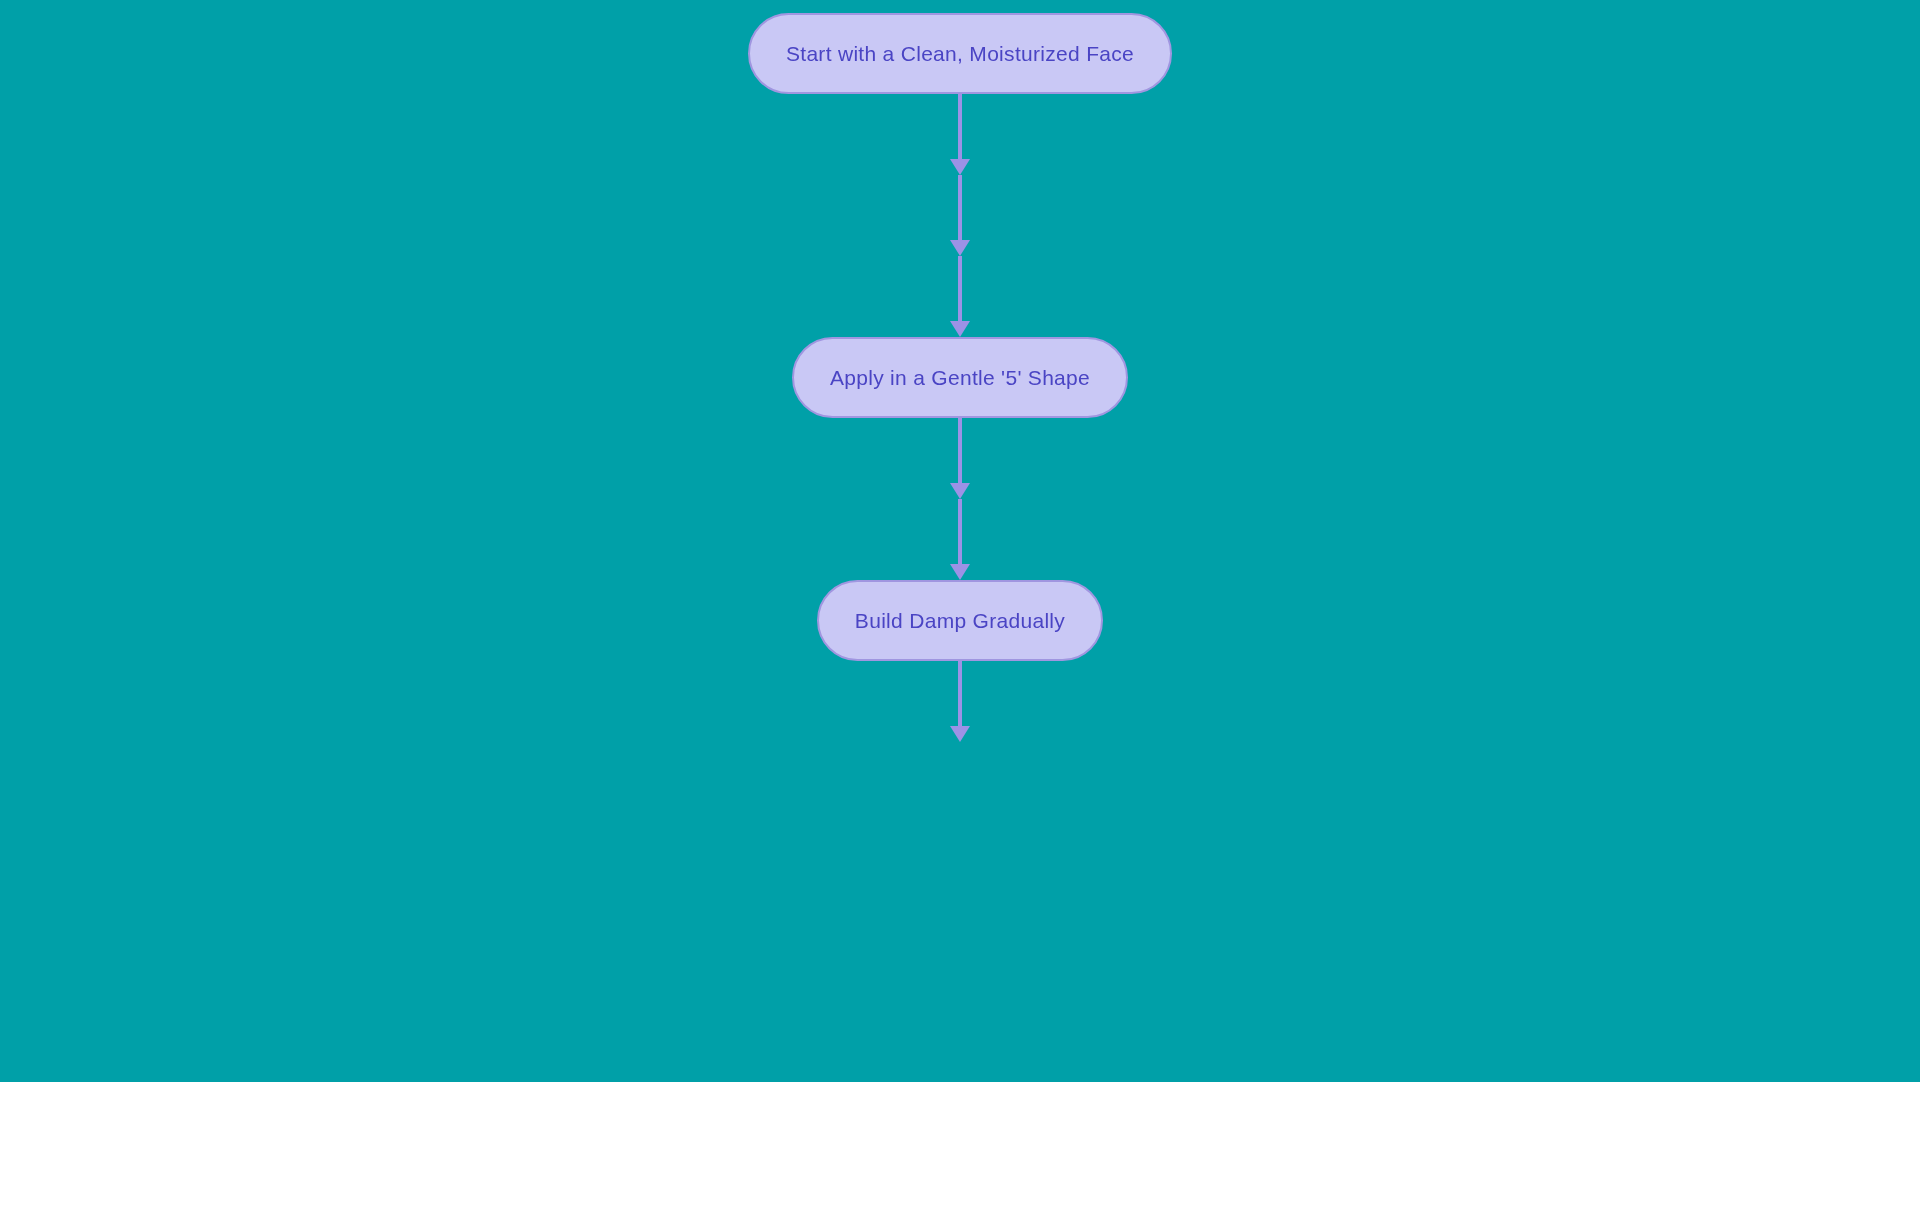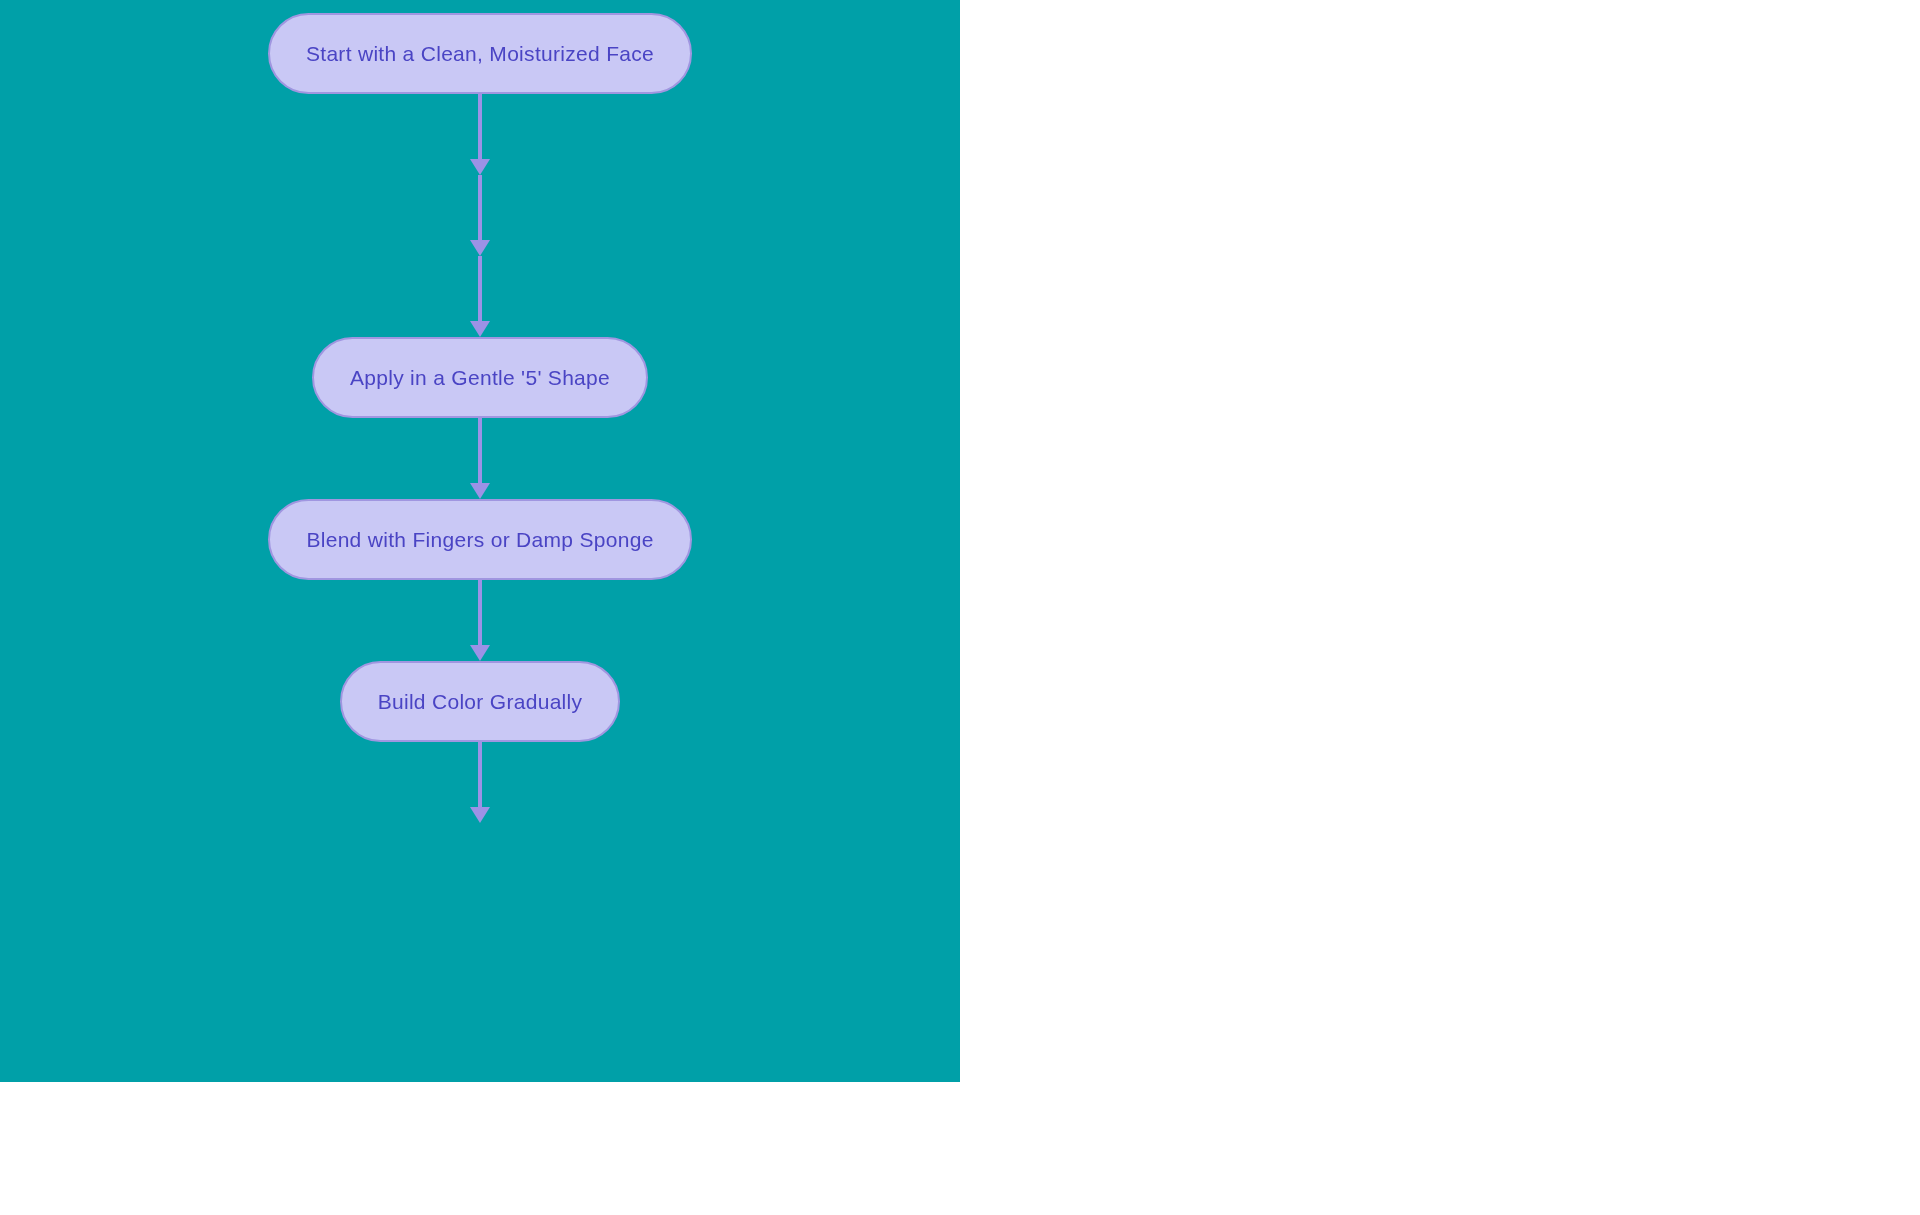--- a/index.html
+++ b/index.html
@@ -15,21 +15,21 @@
     width: 1920px;
     height: 1215px;
     overflow: hidden;
     background: var(--footer-background, #FFFFFF);
     font-family: "Liberation Sans", sans-serif;
   }
   .page {
     width: 1920px;
     height: 1215px;
     display: flex;
-    flex-direction: row;
+    flex-direction: column;
   }
   .diagram-area {
     width: 1920px;
     height: 1082px;
     background: var(--background, #00A0A8);
     display: flex;
     flex-direction: column;
     align-items: center;
     padding-top: 13px;
   }
@@ -106,31 +106,28 @@
 
     <div class="flow-node" style="min-width:310px">
       <span class="node-label">Apply in a Gentle '5' Shape</span>
     </div>
 
     <div class="connector">
       <span class="arrow-line"></span>
       <span class="arrow-head"></span>
     </div>
 
-    <div class="flow-node" style="min-width:404px">
-      <span class="node-label">Blend with Fingers or Damp Sponge</span>
-    </div>
 
     <div class="connector">
       <span class="arrow-line"></span>
       <span class="arrow-head"></span>
     </div>
 
     <div class="flow-node" style="min-width:264px">
-      <span class="node-label">Build Color Gradually</span>
+      <span class="node-label">Build Damp Gradually</span>
     </div>
 
     <div class="connector">
       <span class="arrow-line"></span>
       <span class="arrow-head"></span>
     </div>
 
 
   </div>
   <div class="bottom-strip"></div>

